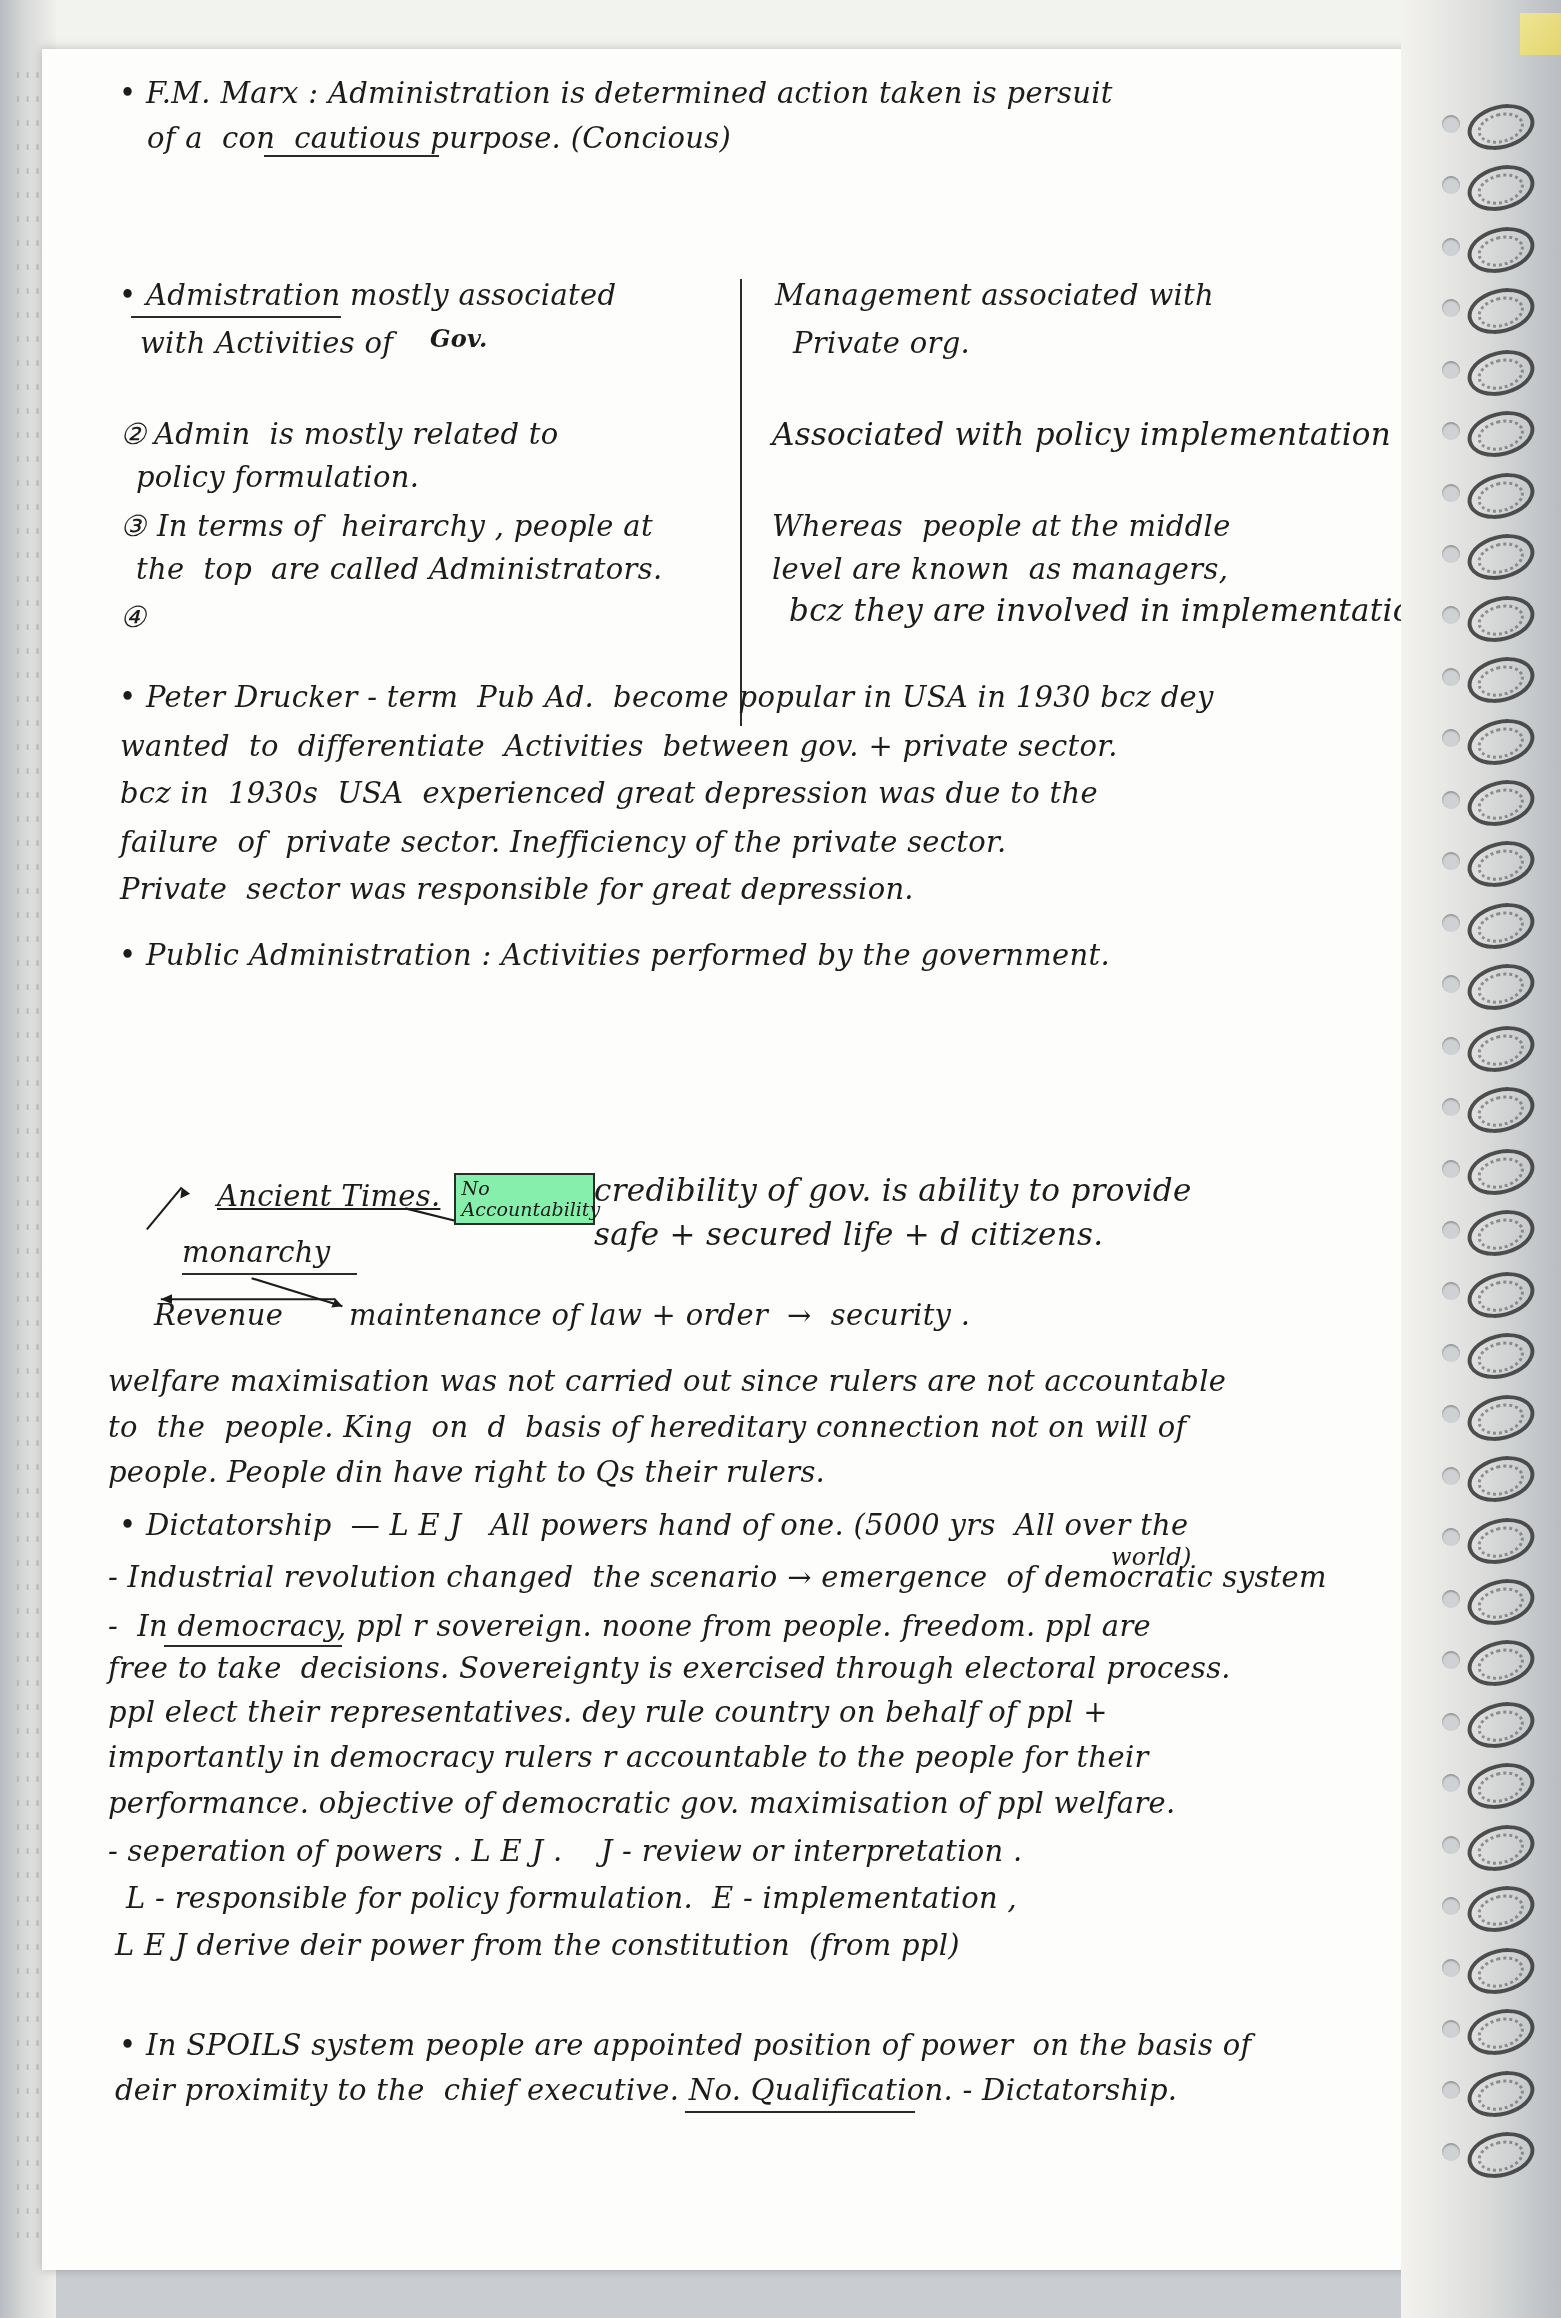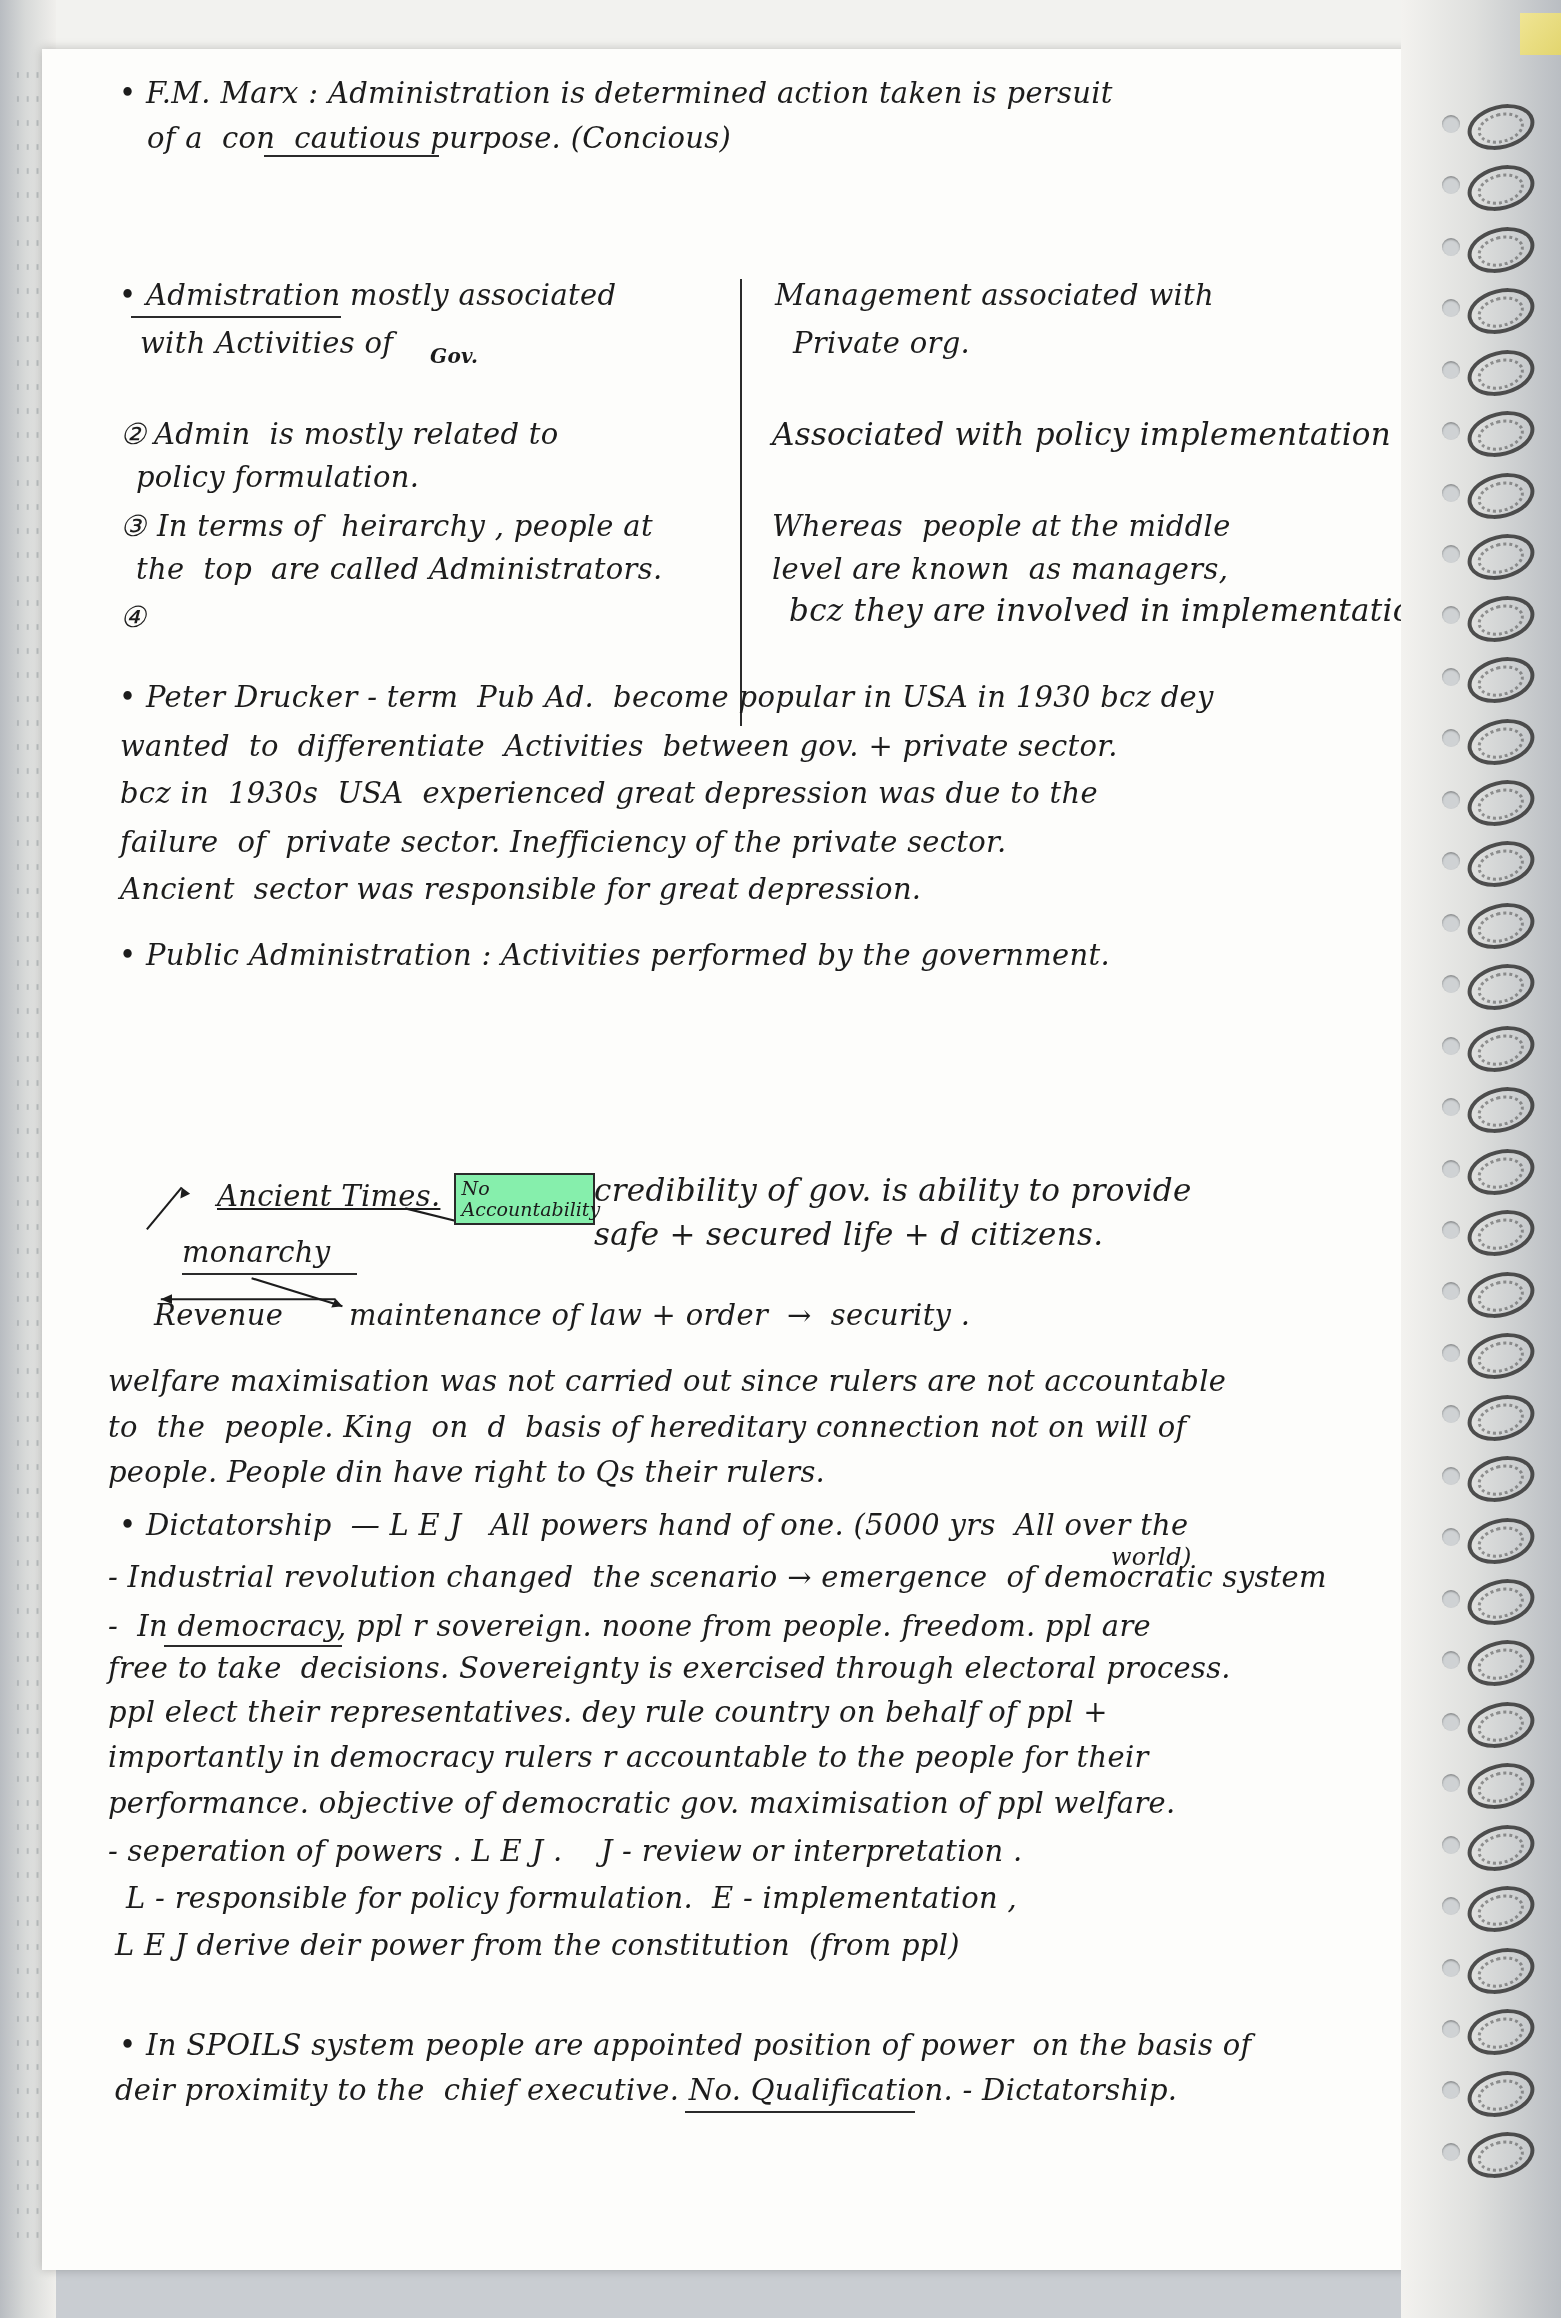--- a/index.html
+++ b/index.html
@@ -127,21 +127,21 @@
 
     <div class="hw l" style="left:77px;top:28px;">• F.M. Marx : Administration is determined action taken is persuit</div>
     <div class="hw l" style="left:105px;top:73px;">of a  con  cautious purpose. (Concious)</div>
     <div class="hline" style="left:222px;top:106px;width:175px;"></div>
 
     <div class="divider" style="left:698px;top:230px;height:447px;"></div>
 
     <div class="hw l" style="left:77px;top:230px;">• Admistration mostly associated</div>
     <div class="hline" style="left:89px;top:267px;width:210px;"></div>
     <div class="hw l" style="left:98px;top:278px;">with Activities of</div>
-    <div class="hw l b" style="left:388px;top:274px;font-size:20px;margin-top:17px;">Gov.</div>
+    <div class="hw l b" style="left:388px;top:274px;font-size:24px;">Gov.</div>
 
     <div class="hw l" style="left:733px;top:230px;">Management associated with</div>
     <div class="hw l" style="left:751px;top:278px;">Private org.</div>
 
     <div class="hw l" style="left:78px;top:369px;">②</div>
     <div class="hw l" style="left:112px;top:369px;">Admin  is mostly related to</div>
     <div class="hw l" style="left:94px;top:412px;">policy formulation.</div>
     <div class="hw l2" style="left:730px;top:370px;">Associated with policy implementation</div>
 
     <div class="hw l" style="left:78px;top:461px;">③</div>
@@ -150,21 +150,21 @@
     <div class="hw l" style="left:730px;top:461px;">Whereas  people at the middle</div>
     <div class="hw l" style="left:730px;top:504px;">level are known  as managers,</div>
     <div class="hw l2" style="left:747px;top:546px;">bcz they are involved in implementation</div>
 
     <div class="hw l" style="left:78px;top:552px;">④</div>
 
     <div class="hw l" style="left:77px;top:632px;">• Peter Drucker - term  Pub Ad.  become popular in USA in 1930 bcz dey</div>
     <div class="hw l" style="left:78px;top:681px;">wanted  to  differentiate  Activities  between gov. + private sector.</div>
     <div class="hw l" style="left:78px;top:728px;">bcz in  1930s  USA  experienced great depression was due to the</div>
     <div class="hw l" style="left:78px;top:777px;">failure  of  private sector. Inefficiency of the private sector.</div>
-    <div class="hw l" style="left:78px;top:824px;">Ancient  sector was responsible for great depression.</div>
+    <div class="hw l" style="left:78px;top:824px;">Private  sector was responsible for great depression.</div>
 
     <div class="hw l" style="left:77px;top:890px;text-align:right;">• Public Administration : Activities performed by the government.</div>
 
     <div class="hw l" style="left:175px;top:1131px;text-decoration:underline;">Ancient Times.</div>
 
     <div class="boxnote" style="left:412px;top:1124px;width:126px;">
       <div>No</div>
       <div>Accountability</div>
     </div>
 

